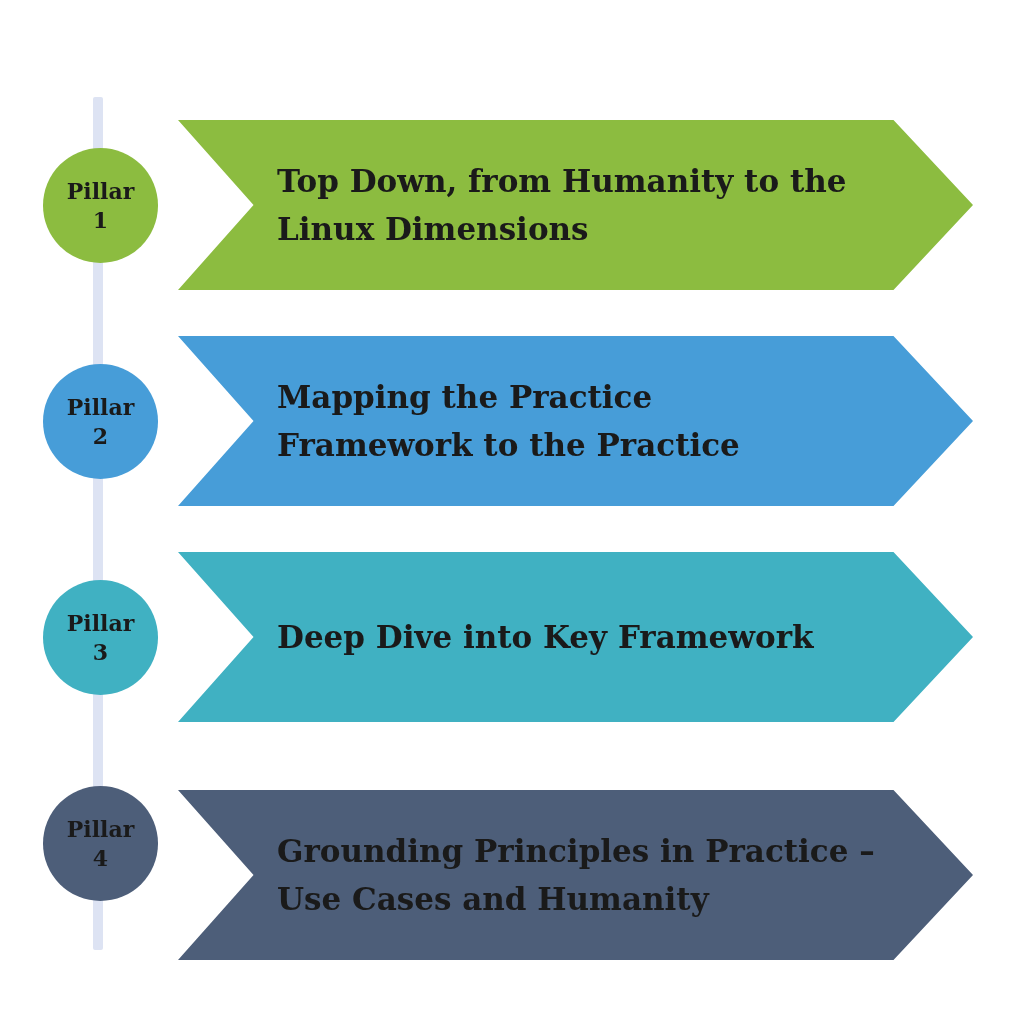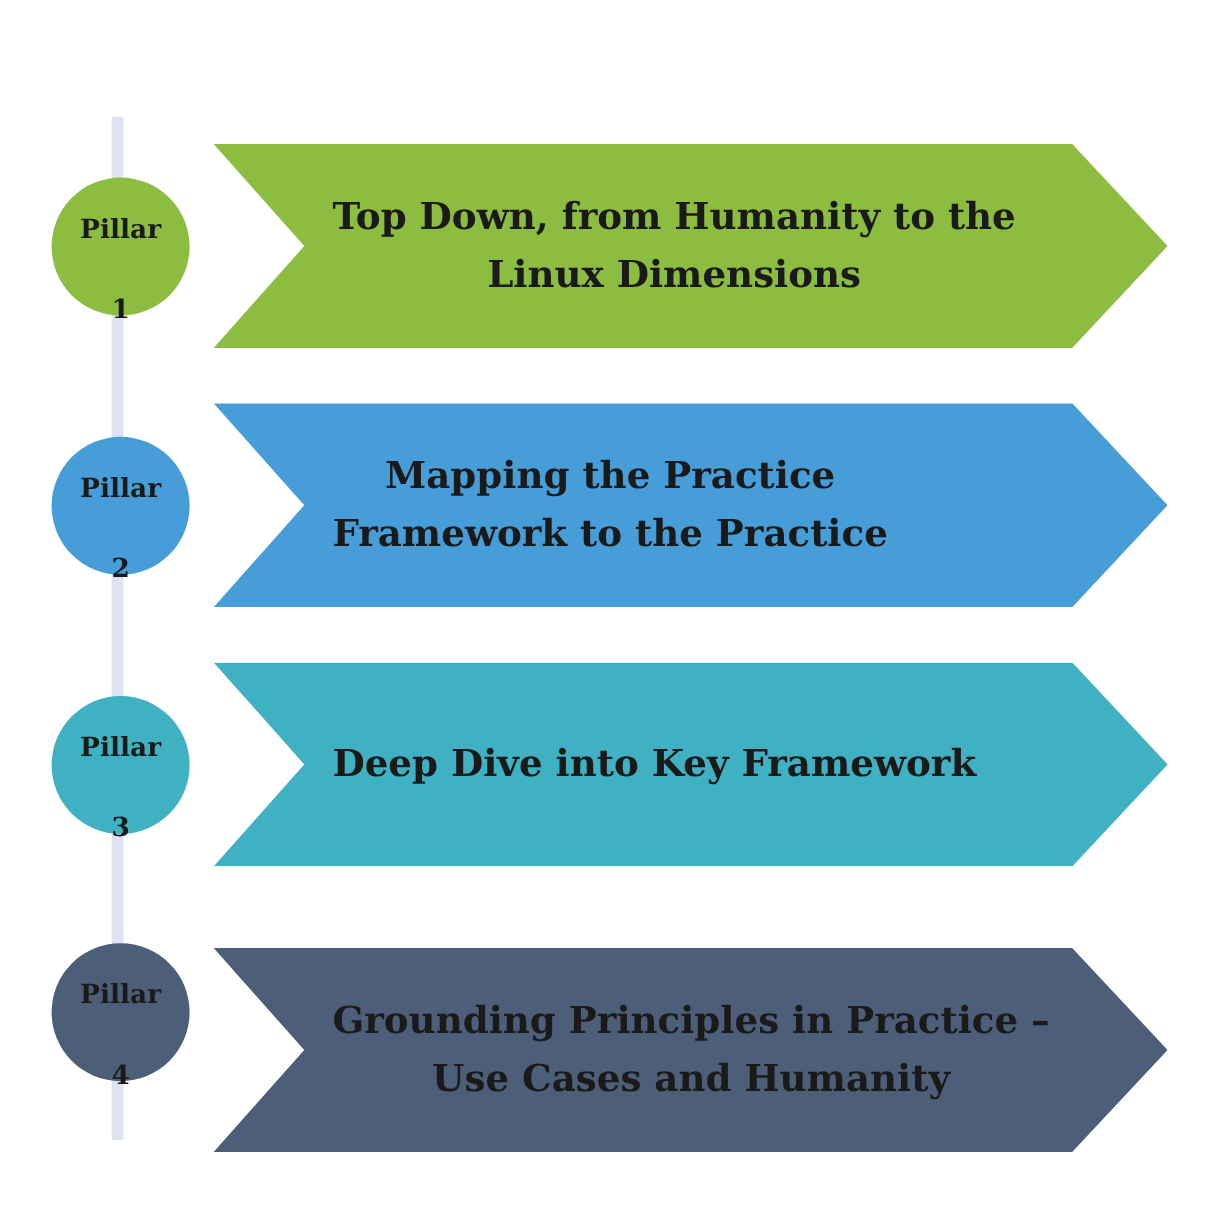--- a/index.html
+++ b/index.html
@@ -34,21 +34,21 @@
     align-items: center;
     justify-content: center;
     text-align: center;
   }
   .badge-text {
     font-size: 22px;
     font-weight: 700;
     color: #1a1a1a;
     line-height: 1.3;
   }
-  .badge-text span { display: block; margin-top: 38px; }
+  .badge-text span { display: block; }
   .badge-1 { top: 148px; }
   .badge-2 { top: 364px; }
   .badge-3 { top: 580px; }
   .badge-4 { top: 786px; }
   .banner {
     position: absolute;
     left: 178px;
     width: 795px;
     height: 170px;
     clip-path: polygon(0% 0%, 90% 0%, 100% 50%, 90% 100%, 0% 100%, 9.5% 50%);
@@ -58,21 +58,20 @@
   .banner-1 { top: 120px; }
   .banner-2 { top: 336px; }
   .banner-3 { top: 552px; }
   .banner-4 { top: 758px; }
   .banner-text {
     padding-left: 99px;
     font-size: 31px;
     font-weight: 700;
     color: #1a1a1a;
     line-height: 48px;
-    text-align: center;
   }
   .banner-text .line {
     display: block;
     white-space: nowrap;
   }
 </style>
 </head>
 <body>
 
 <div class="canvas">

